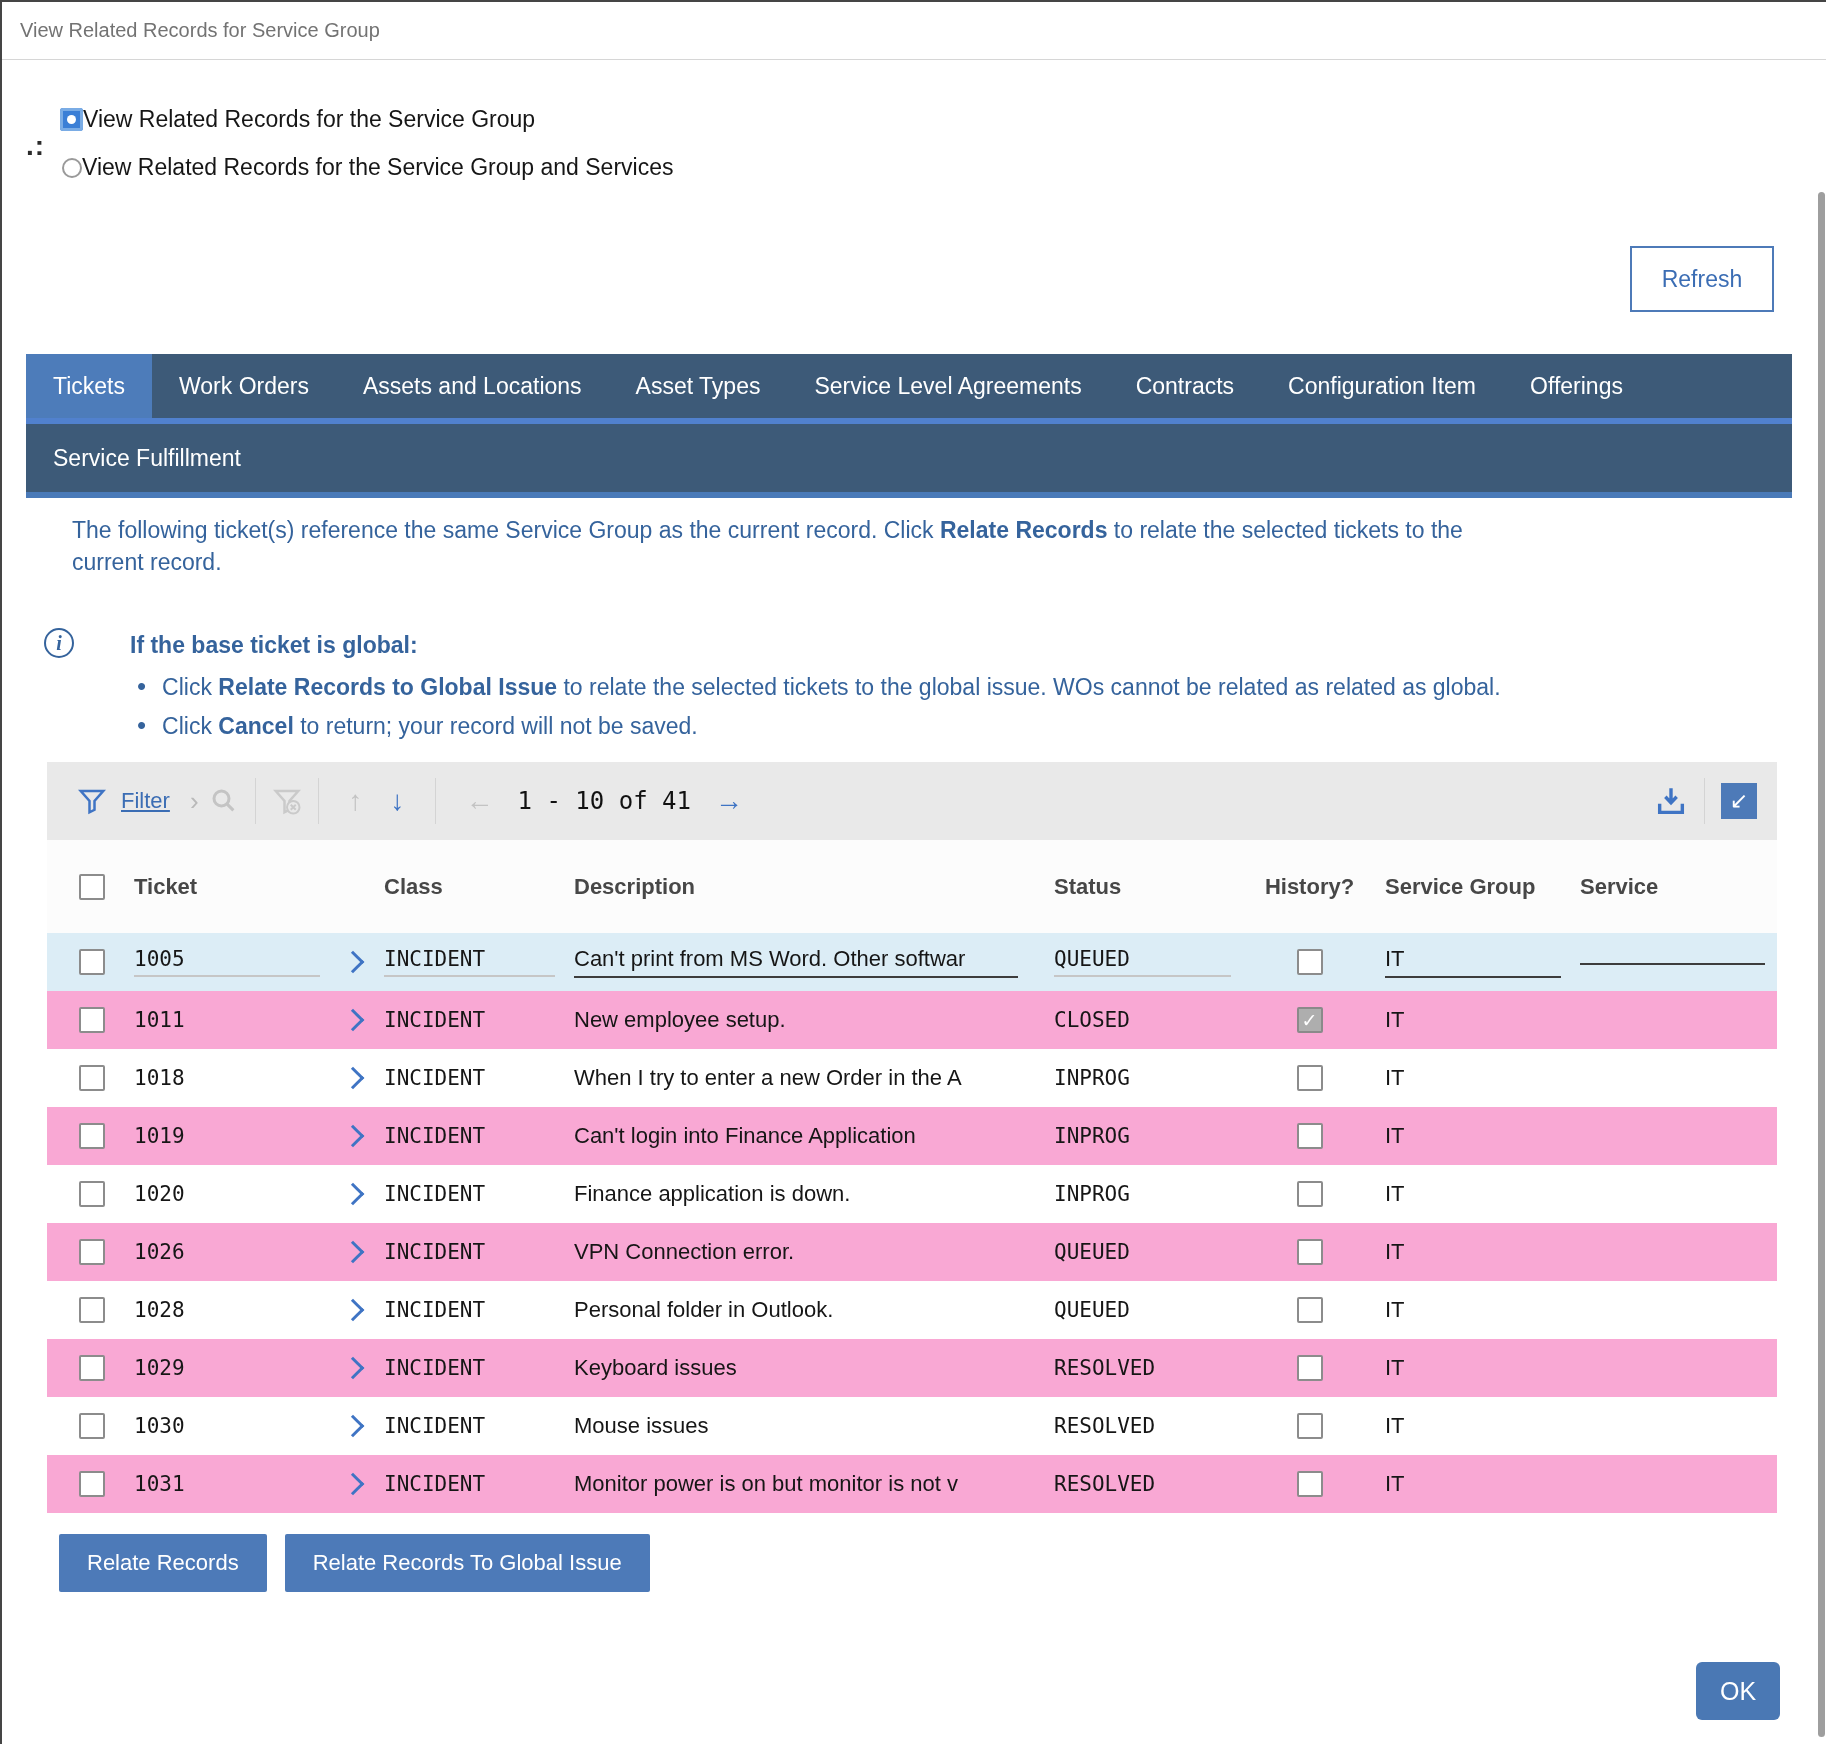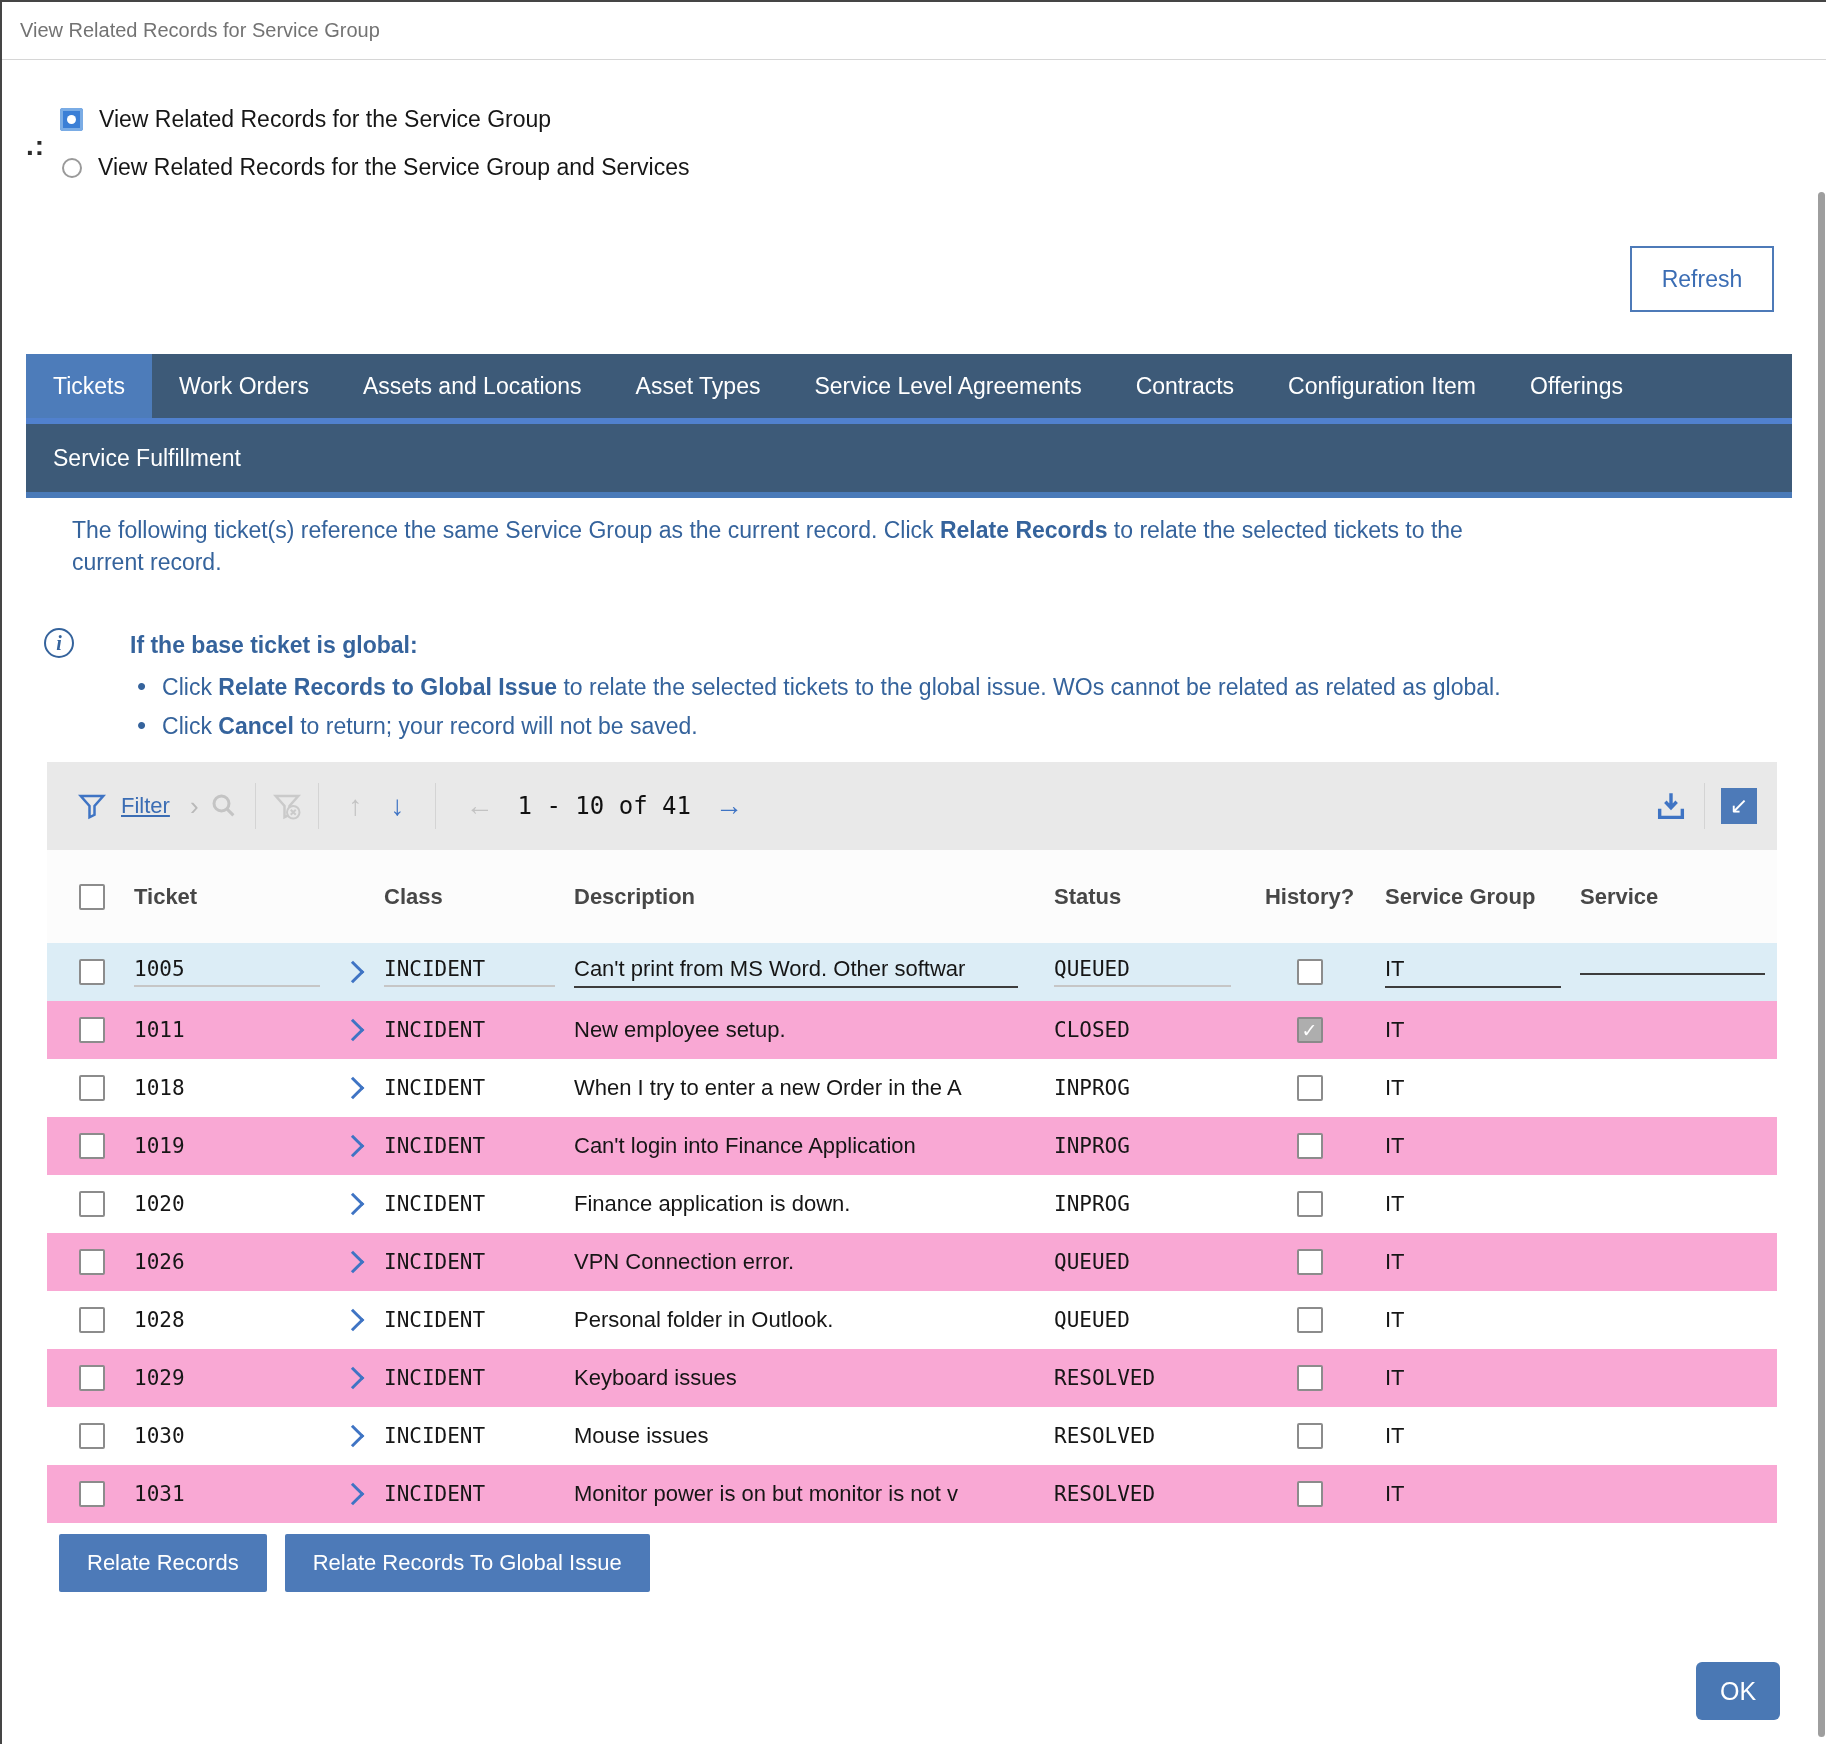--- a/index.html
+++ b/index.html
@@ -7,21 +7,21 @@
     position:relative;width:1826px;height:1744px;background:#fff;overflow:hidden;
     border-top:2px solid #454545;border-left:2px solid #454545;
     font-family:"Liberation Sans",sans-serif;color:#161616;
   }
   
   .titlebar{position:absolute;left:0;top:0;width:100%;height:58px;border-bottom:1px solid #d6d6d6;
     display:flex;align-items:center;box-sizing:border-box;padding-left:18px;}
   .titlebar span{font-size:20px;color:#737373;}
   
   .marker{position:absolute;left:24px;top:128px;font-size:28px;font-weight:700;color:#2b2b2b;letter-spacing:1px;}
-  .radio-row{position:absolute;display:flex;align-items:center;gap:16px;}
+  .radio-row{position:absolute;display:flex;align-items:center;}
   .radio-row.r1{left:58px;top:104px;}
   .radio-row.r2{left:60px;top:152px;}
   .radio-sel{width:23px;height:23px;background:#3b7fd6;box-shadow:inset 0 0 0 3px #7aace5;border-radius:3px;
     display:flex;align-items:center;justify-content:center;}
   .radio-sel .dot{width:9px;height:9px;border-radius:50%;background:#fff;}
   .radio-unsel{width:20px;height:20px;border:2px solid #9a9a9a;border-radius:50%;background:#fff;box-sizing:border-box;}
   .radio-label{font-size:23px;color:#161616;}
   
   .refresh{position:absolute;left:1628px;top:244px;width:144px;height:66px;background:#fff;
     border:2px solid #4d7ab8;color:#3b6db4;font-size:23px;font-family:"Liberation Sans",sans-serif;cursor:pointer;}
@@ -40,21 +40,21 @@
   .info-icon{position:absolute;left:42px;top:626px;width:26px;height:26px;border:2px solid #35639c;border-radius:50%;
     display:flex;align-items:center;justify-content:center;color:#35639c;
     font-family:"Liberation Serif",serif;font-style:italic;font-weight:700;font-size:20px;}
   .info-heading{position:absolute;left:128px;top:630px;font-size:23px;font-weight:700;color:#35639c;}
   .info-bullets{position:absolute;left:128px;top:658px;margin:7px;padding:0;list-style:none;}
   .info-bullets li{font-size:23px;line-height:38px;color:#35639c;}
   .info-bullets li::before{content:"\2022";margin-right:16px;font-size:26px;color:#35639c;}
   .info-bullets b{font-weight:700;}
   
   .tablewrap{position:absolute;left:45px;top:760px;width:1730px;}
-  .toolbar{height:88px;background:#e9e9e9;display:flex;align-items:center;box-sizing:border-box;padding:0 20px 0 30px;}
+  .toolbar{height:78px;background:#e9e9e9;display:flex;align-items:center;box-sizing:border-box;padding:0 20px 0 30px;}
   .tb-div{width:1px;height:46px;background:#d4d4d4;margin:0 16px;}
   .tb-link{font-size:22px;color:#3b6db4;text-decoration:underline;margin:0 10px 0 14px;cursor:pointer;}
   .tb-chev{font-size:26px;color:#b9b9b9;margin:0 10px;}
   .tb-arrow{font-size:28px;font-weight:700;margin:0 14px;cursor:pointer;}
   .tb-arrow.gray{color:#c3c3c3;}
   .tb-arrow.blue{color:#3f74c4;}
   .tb-count{font-family:"DejaVu Sans Mono",monospace;font-size:24px;color:#111;margin:0 10px;}
   .tb-right{margin-left:auto;display:flex;align-items:center;}
   .tb-corner{width:36px;height:36px;background:#4d7ab8;color:#fff;display:flex;align-items:center;justify-content:center;
     font-size:22px;cursor:pointer;}

